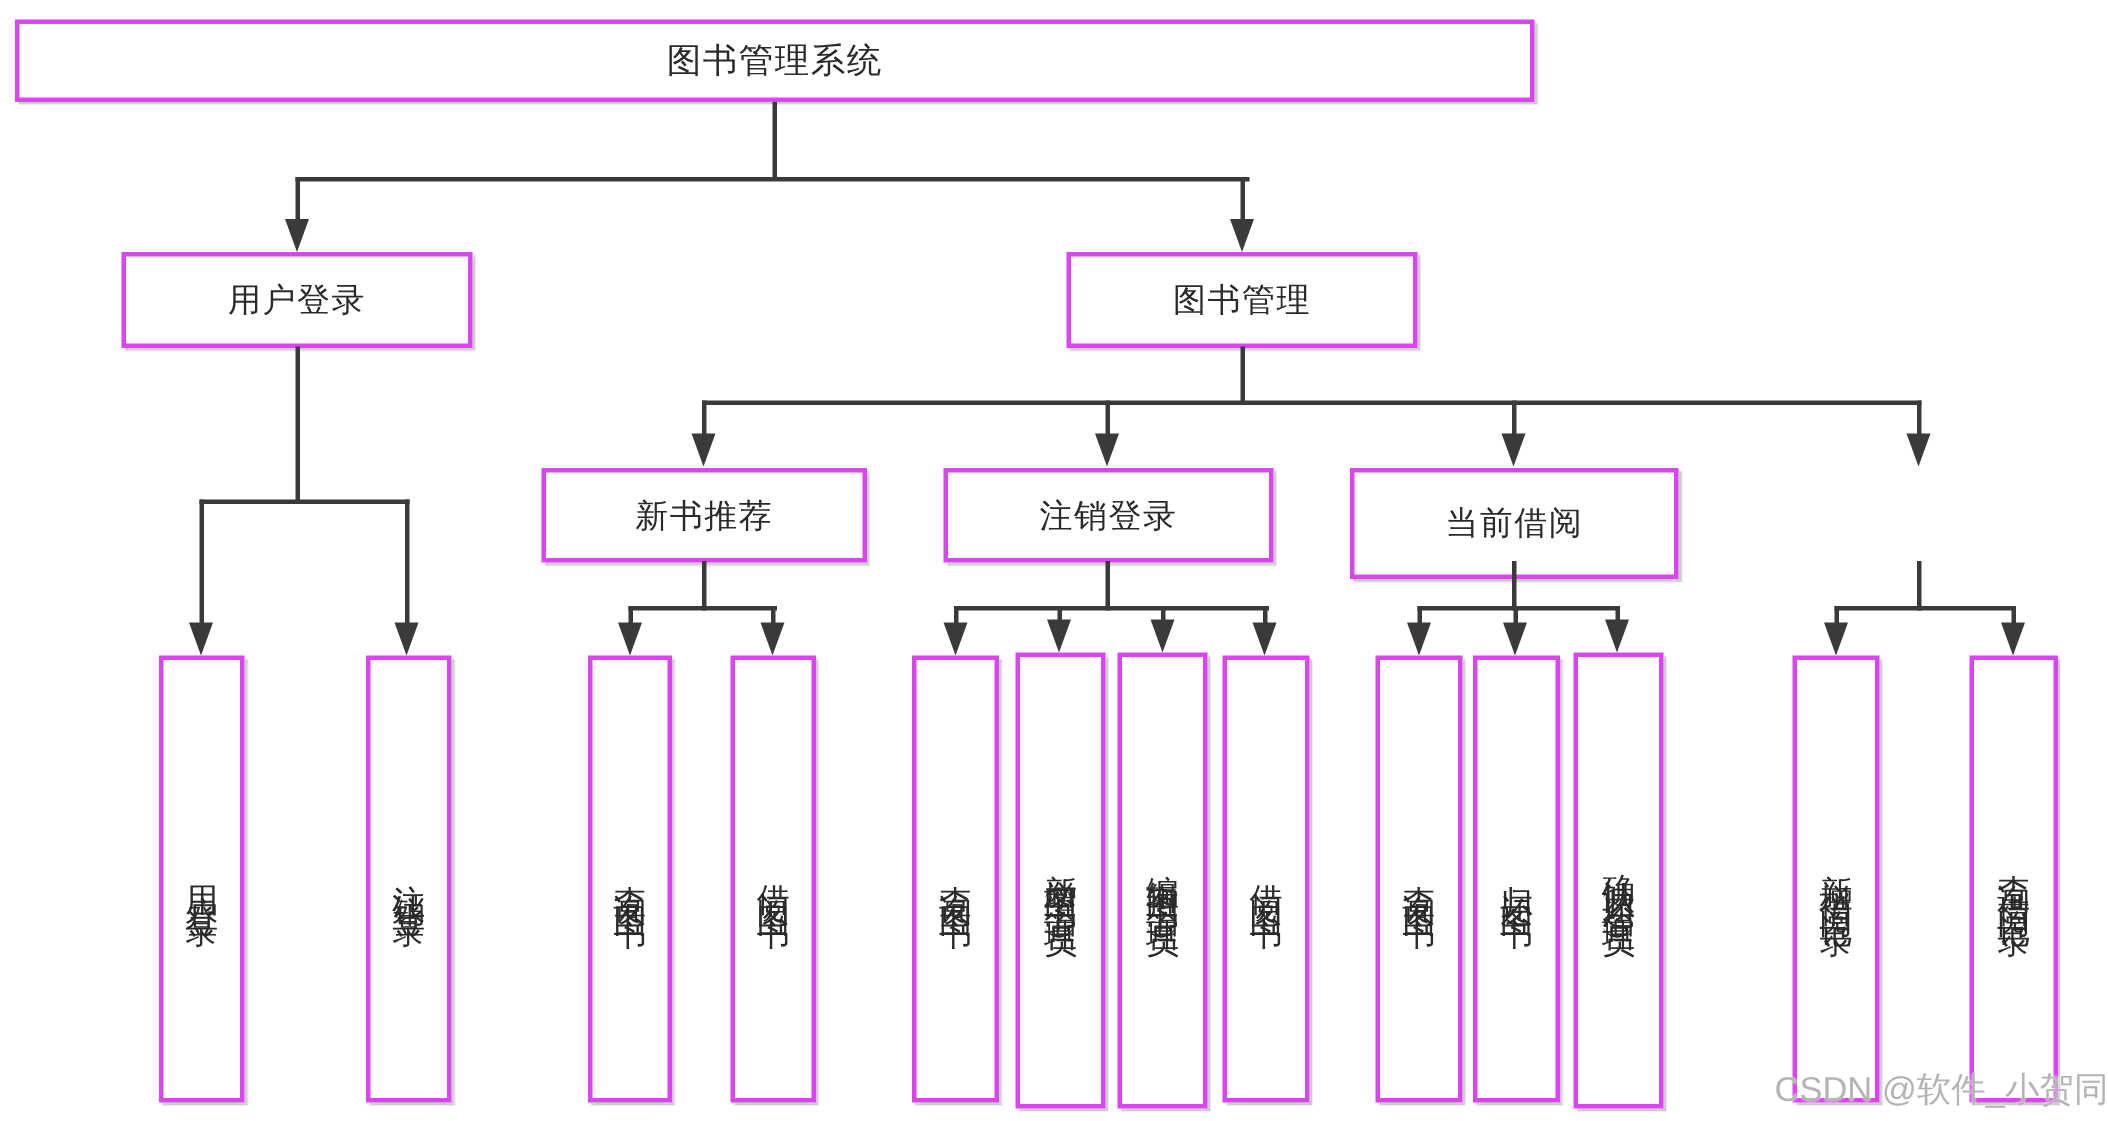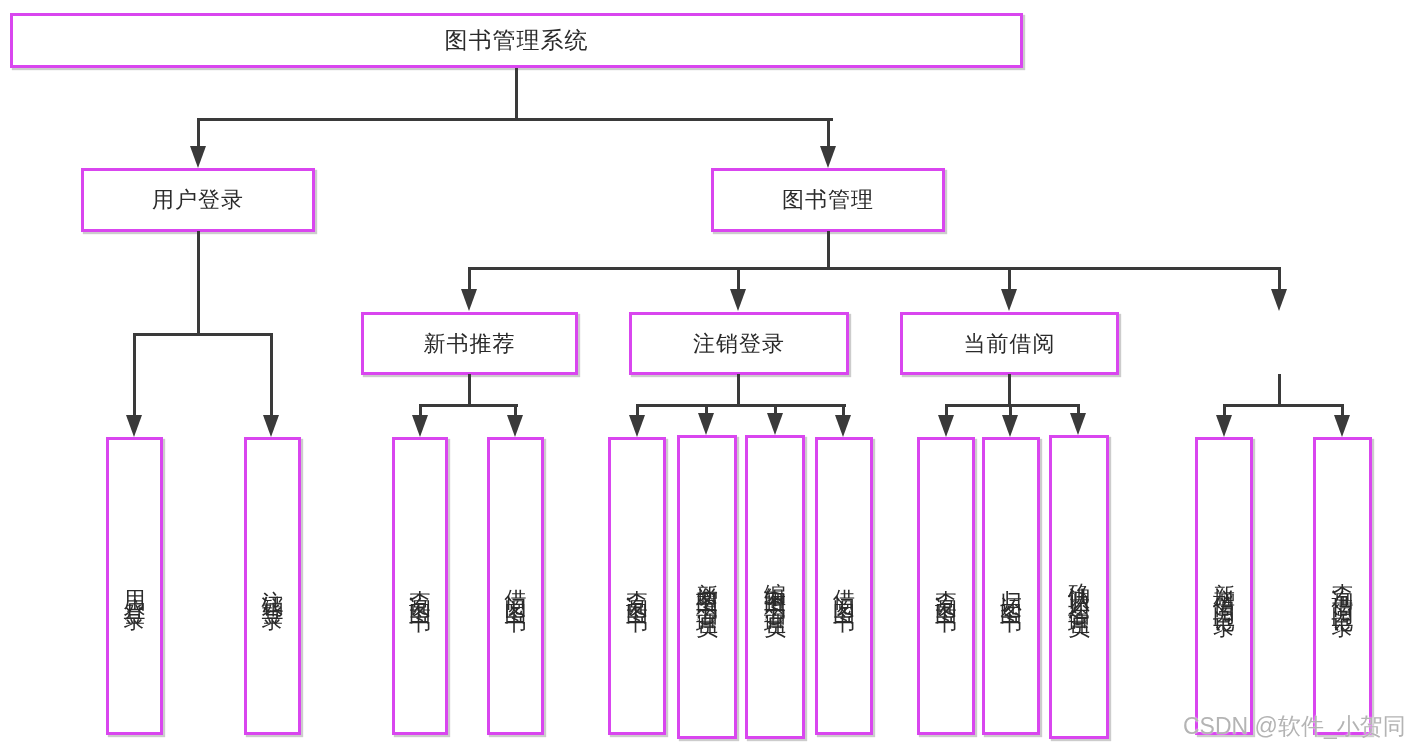--- a/index.html
+++ b/index.html
@@ -64,21 +64,21 @@
   <i class="ar" style="left:461px;top:289px"></i>
   <i class="vl" style="left:737px;top:267px;height:26px"></i>
   <i class="ar" style="left:730px;top:289px"></i>
   <i class="vl" style="left:1008px;top:267px;height:26px"></i>
   <i class="ar" style="left:1001px;top:289px"></i>
   <i class="vl" style="left:1278px;top:267px;height:26px"></i>
   <i class="ar" style="left:1271px;top:289px"></i>
 
   <div class="node" style="left:361px;top:312px;width:217px;height:63px">新书推荐</div>
   <div class="node" style="left:629px;top:312px;width:220px;height:63px">注销登录</div>
-  <div class="node" style="left:900px;top:312px;width:219px;height:63px">当前借阅</div>
+  <div class="node" style="left:900px;top:312px;width:219px;height:74px">当前借阅</div>
 
   <i class="vl" style="left:468px;top:374px;height:33px"></i>
   <i class="hl" style="left:419px;top:404px;width:99px"></i>
   <i class="vl" style="left:419px;top:404px;height:14px"></i>
   <i class="ar" style="left:412px;top:415px"></i>
   <i class="vl" style="left:514px;top:404px;height:14px"></i>
   <i class="ar" style="left:507px;top:415px"></i>
 
   <i class="vl" style="left:737px;top:374px;height:33px"></i>
   <i class="hl" style="left:636px;top:404px;width:210px"></i>

